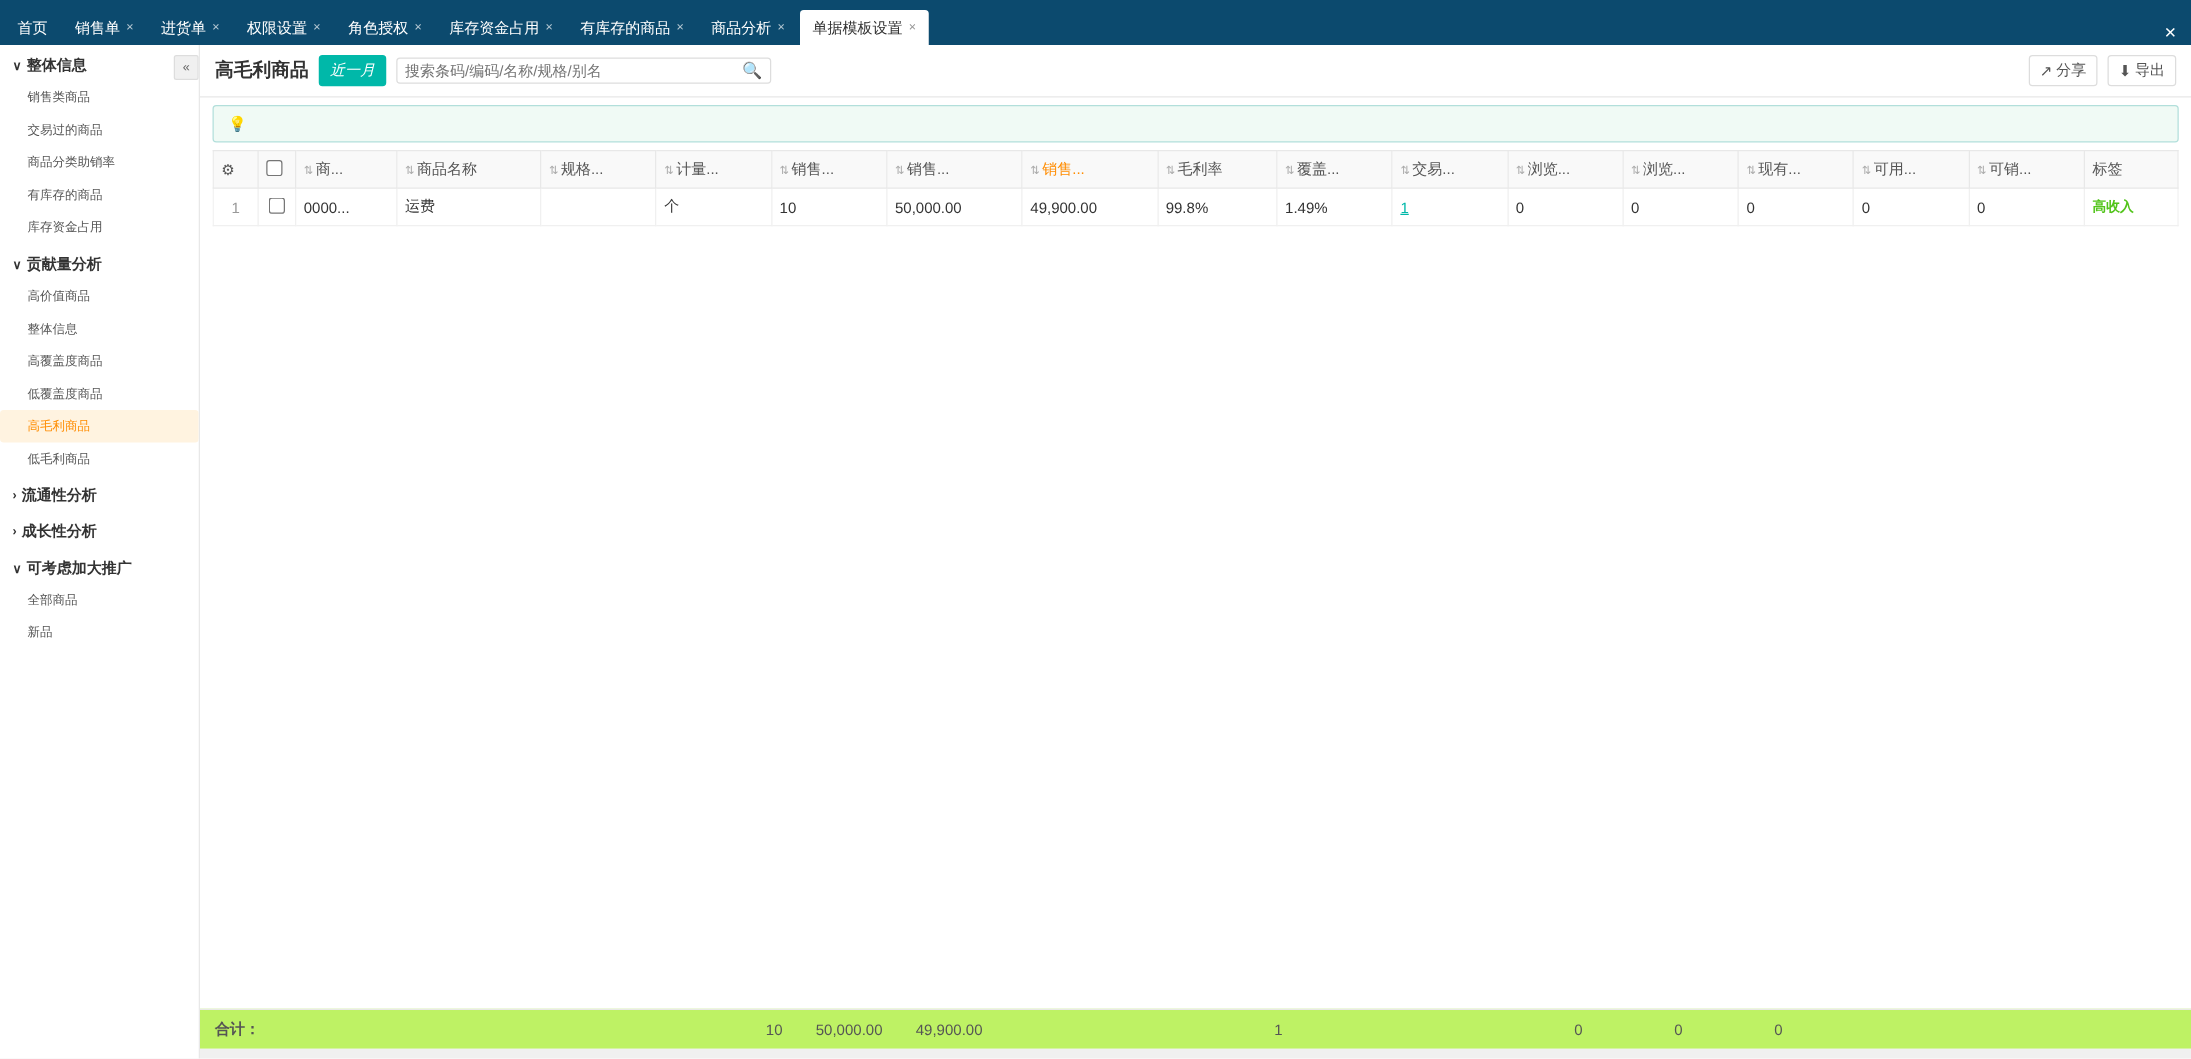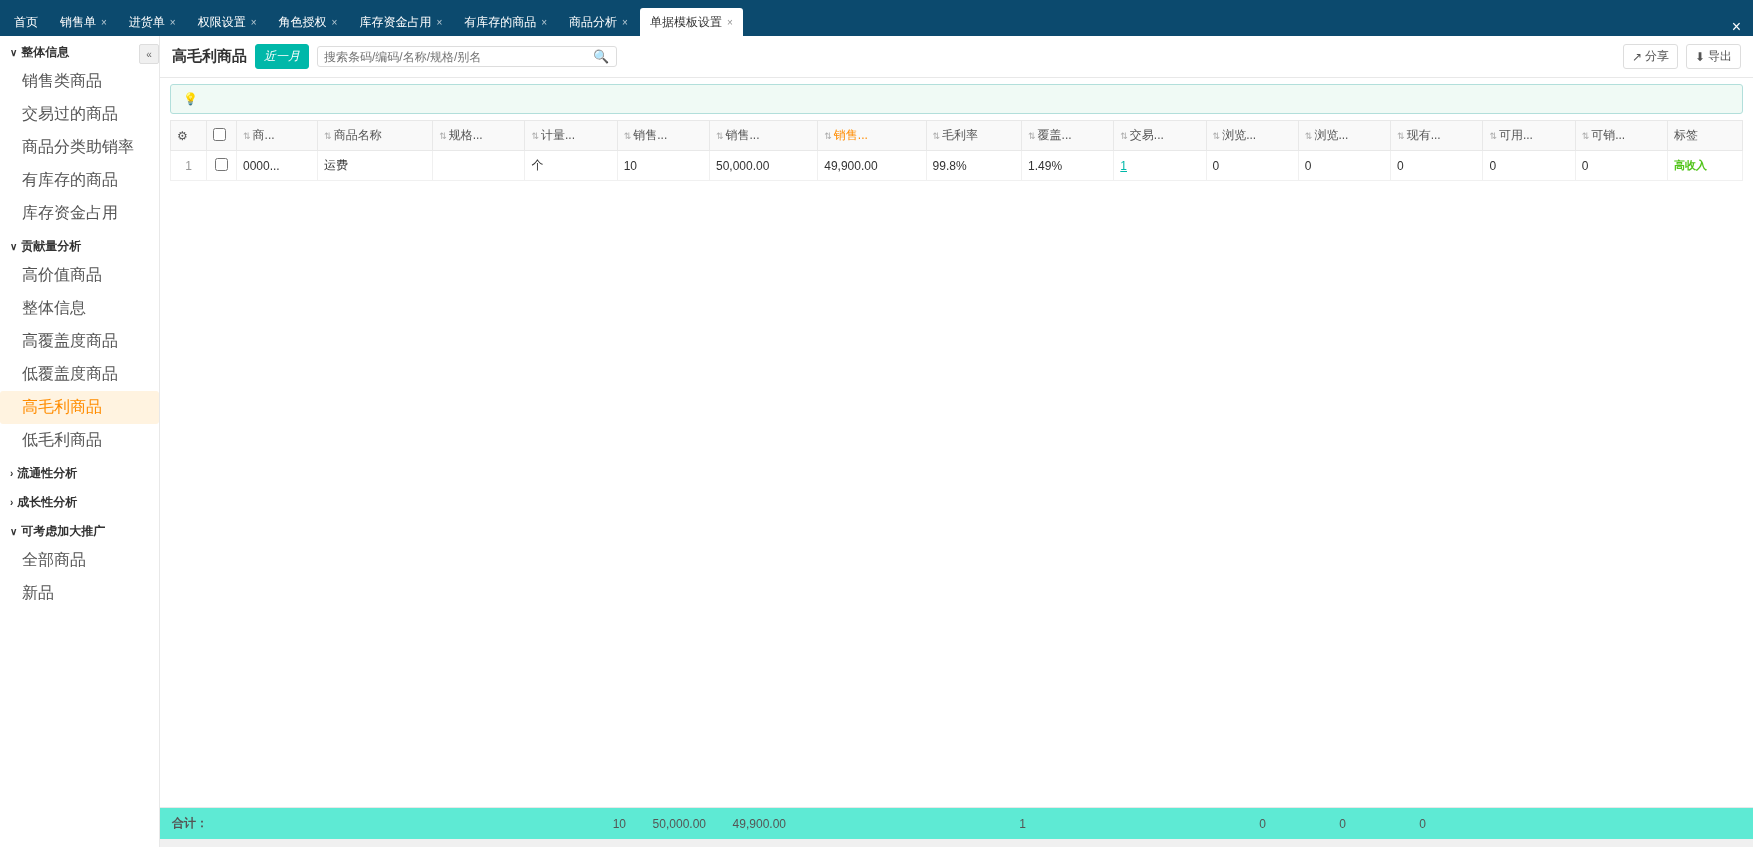--- a/index.html
+++ b/index.html
@@ -83,21 +83,21 @@
       color: #333;
       font-weight: bold;
       cursor: pointer;
     }
     .sidebar-group-header .arrow {
       margin-right: 4px;
       font-size: 10px;
     }
     .sidebar-item {
       padding: 6px 10px 6px 22px;
-      font-size: 16px;
+      font-size: 10px;
       color: #555;
       cursor: pointer;
       white-space: nowrap;
     }
     .sidebar-item.active {
       background: #fff3e0;
       color: #ff8c00;
       border-radius: 3px;
     }
 
@@ -228,21 +228,21 @@
       color: #52c41a;
       font-size: 11px;
       font-weight: bold;
     }
     .col-index { width: 36px; text-align: center; color: #999; }
     .col-check { width: 30px; text-align: center; }
     .row-num { text-align: center; color: #999; }
 
     
     .footer-bar {
-      background: #5eead4;
+      background: #bef264;
       border-top: 1px solid #e8e8e8;
       padding: 7px 12px;
       display: flex;
       align-items: center;
       font-size: 12px;
       color: #555;
       flex-shrink: 0;
       gap: 0;
       margin-top: 24px;
     }

